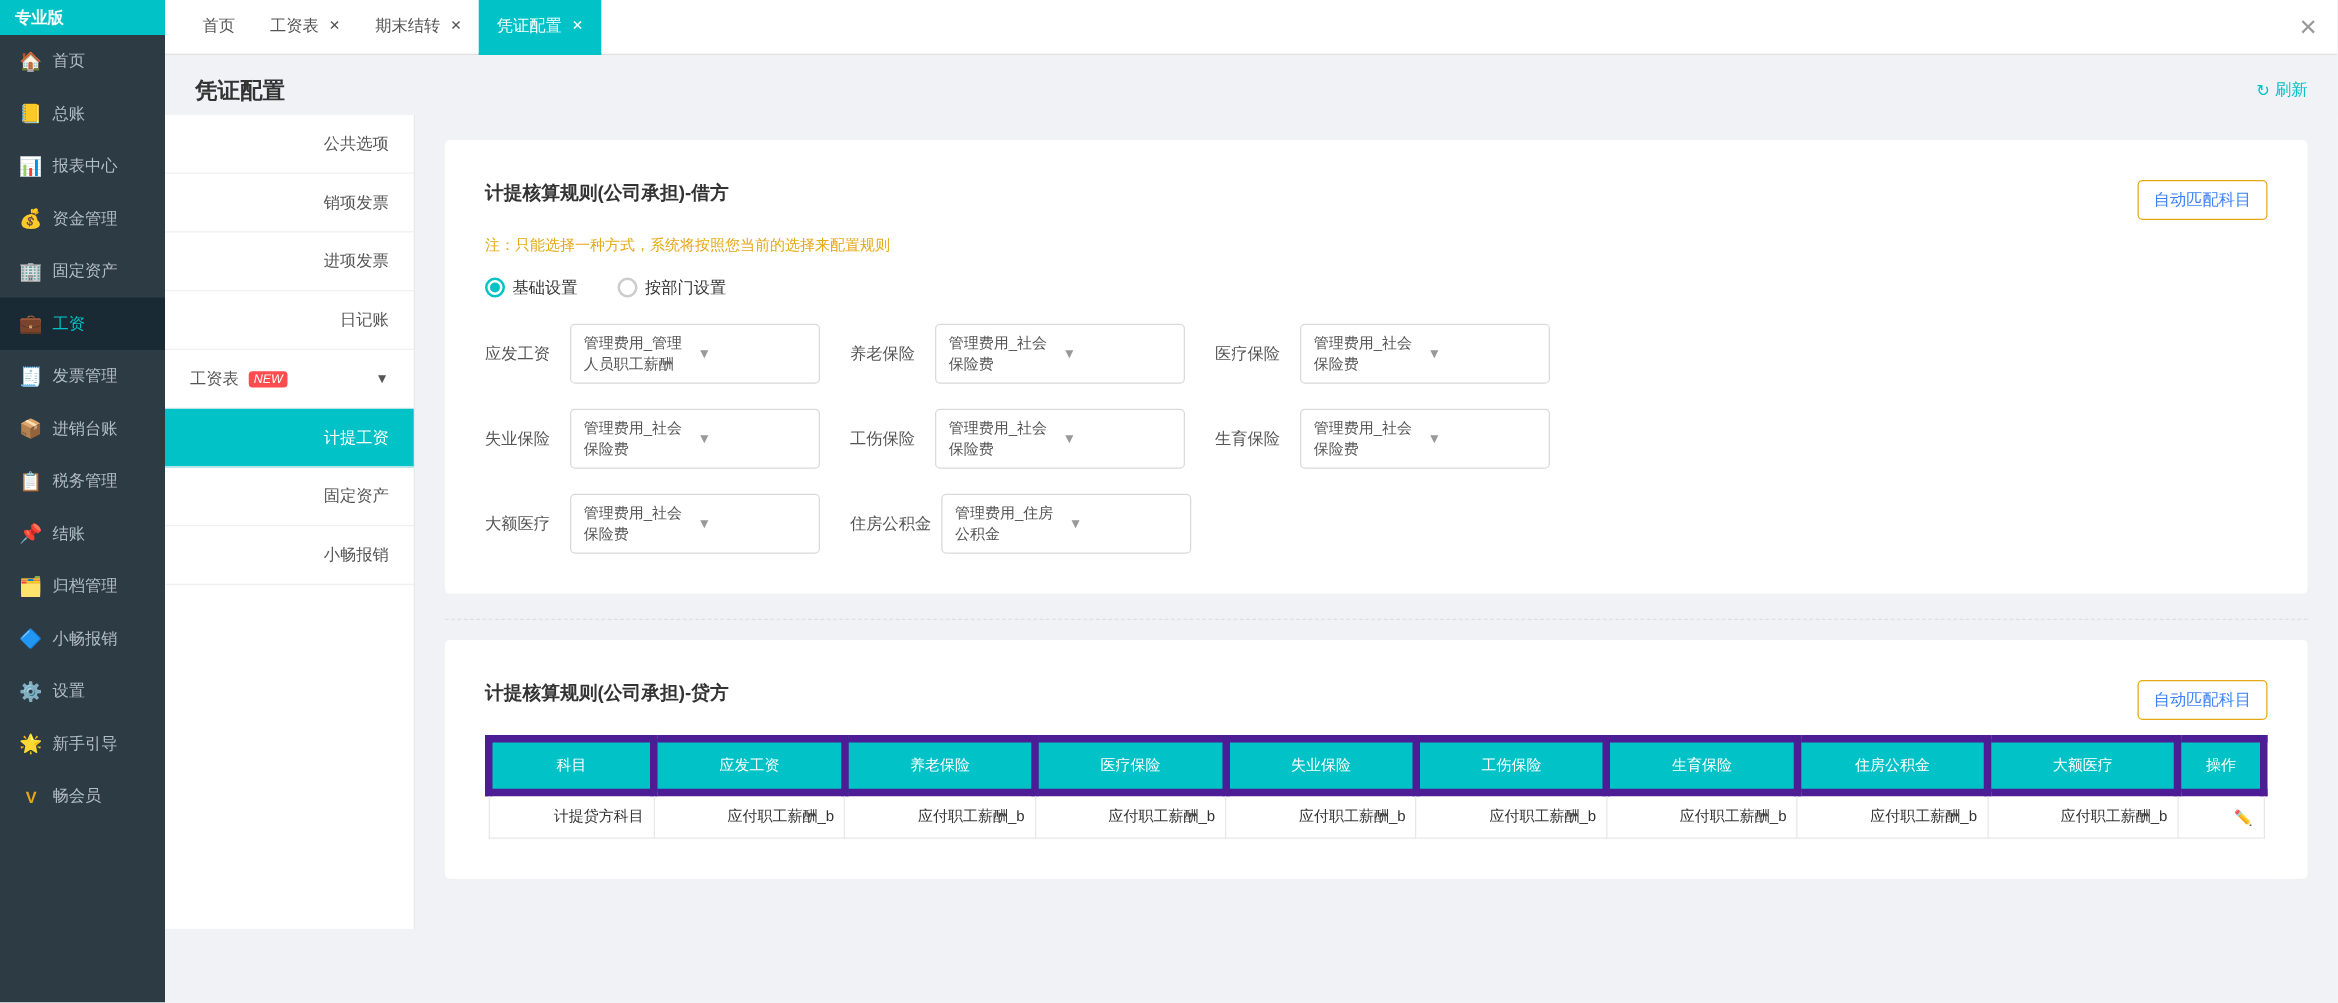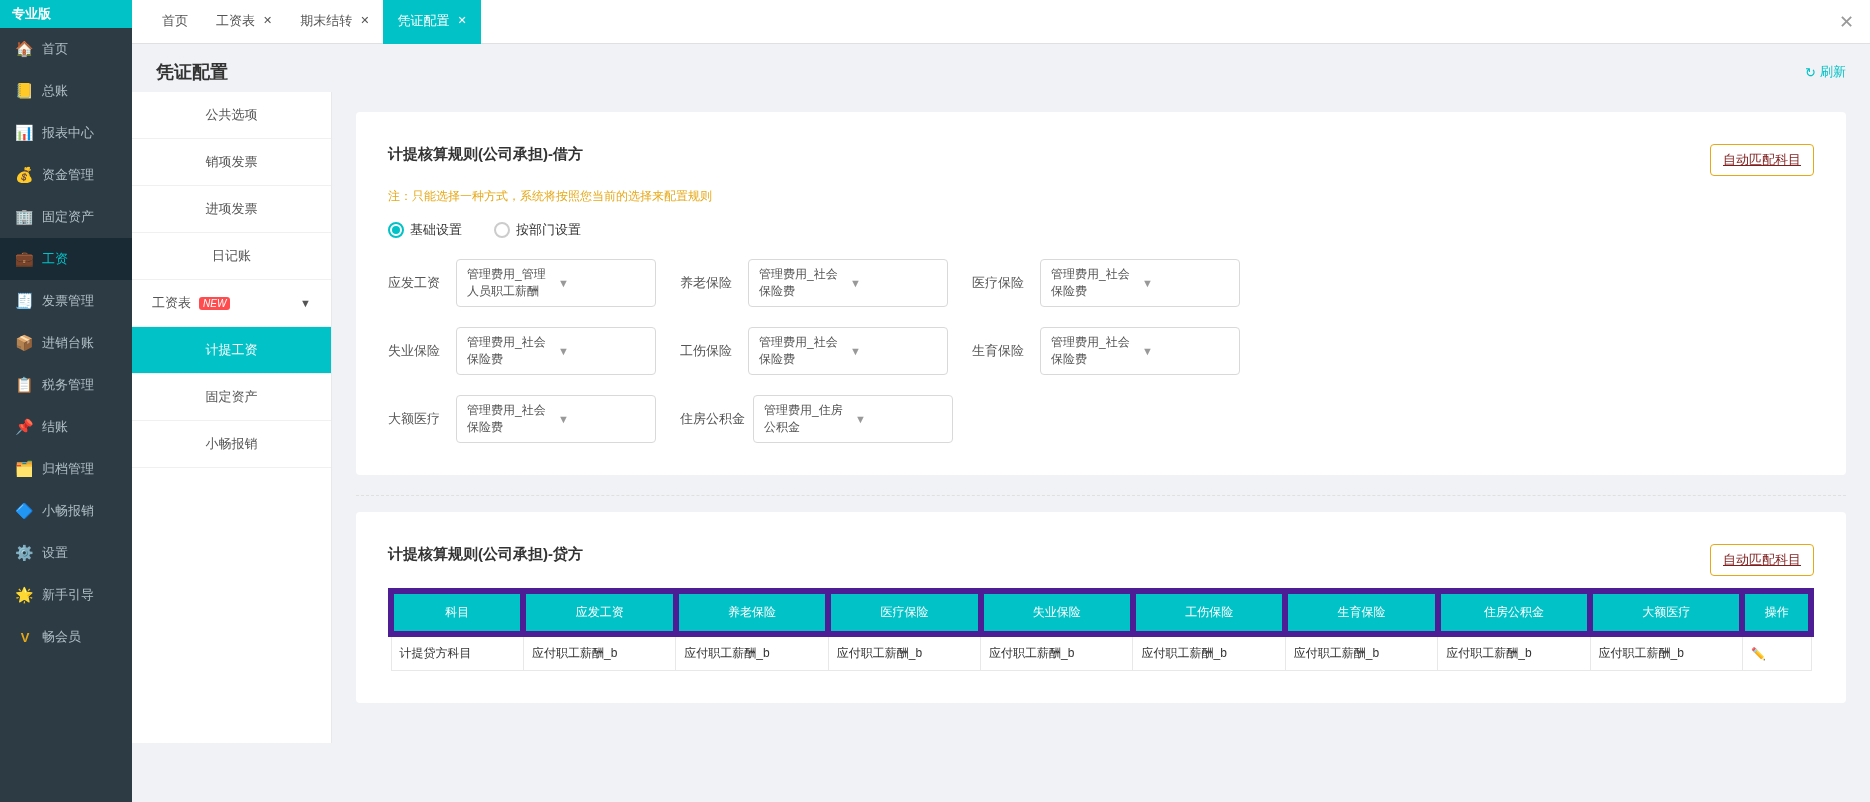--- a/index.html
+++ b/index.html
@@ -27,21 +27,21 @@
     
     .page-header { background: #f0f2f5; padding: 16px 24px 8px; display: flex; align-items: center; justify-content: space-between; }
     .page-title { font-size: 18px; font-weight: bold; color: #333; }
     .refresh-btn { color: #00c2c7; font-size: 13px; cursor: pointer; display: flex; align-items: center; gap: 4px; }
 
     
     .content-body { display: flex; gap: 0; }
 
     
     .left-menu { width: 200px; background: #fff; min-height: 600px; flex-shrink: 0; border-right: 1px solid #e8e8e8; }
-    .left-menu-item { padding: 14px 20px; cursor: pointer; font-size: 13px; color: #555; border-bottom: 1px solid #f0f0f0; display: flex; align-items: center; justify-content: center; }
+    .left-menu-item { padding: 14px 20px; cursor: pointer; font-size: 13px; color: #555; border-bottom: 1px solid #f0f0f0; display: flex; align-items: center; justify-content: flex-end; }
     .left-menu-item.active { background: #00c2c7; color: #fff; }
     .new-badge { background: #ff4d4f; color: #fff; font-size: 10px; padding: 1px 4px; border-radius: 3px; margin-left: 4px; font-style: italic; }
     .submenu-arrow { font-size: 11px; }
 
     
     .right-content { flex: 1; padding: 20px 24px; overflow: auto; }
 
     
     .section { background: #fff; padding: 32px; margin-bottom: 20px; border-radius: 4px; }
     .section-title { font-size: 15px; font-weight: bold; color: #333; margin-bottom: 12px; }
@@ -58,28 +58,28 @@
     
     .form-rows { display: flex; flex-direction: column; gap: 20px; }
     .form-row { display: flex; align-items: center; gap: 24px; }
     .form-item { display: flex; align-items: center; gap: 8px; }
     .form-label { font-size: 13px; color: #555; white-space: nowrap; min-width: 60px; }
     .form-select { display: flex; align-items: center; gap: 4px; border: 1px solid #d9d9d9; border-radius: 4px; padding: 6px 10px; min-width: 200px; cursor: pointer; background: #fff; font-size: 12px; color: #555; }
     .form-select span { flex: 1; }
     .form-select-arrow { color: #999; font-size: 11px; }
 
     
-    .auto-match-btn { border: 1px solid #e6a817; color: #7f1d1d; background: #fff; padding: 6px 12px; border-radius: 4px; cursor: pointer; font-size: 13px; white-space: nowrap; text-decoration: underline; }
+    .auto-match-btn { border: 1px solid #e6a817; color: #3b82f6; background: #fff; padding: 6px 12px; border-radius: 4px; cursor: pointer; font-size: 13px; white-space: nowrap; }
 
     
     .config-table { width: 100%; border-collapse: collapse; font-size: 12px; }
     .config-table thead tr { background: #00c2c7; color: #fff; }
     .config-table thead th { padding: 10px 8px; text-align: center; border: 6px solid #4c1d95; font-weight: normal; }
     .config-table tbody tr { background: #fff; }
-    .config-table tbody td { padding: 8px 8px; text-align: left; border: 1px solid #e8e8e8; color: #333; font-size: 12px; }
+    .config-table tbody td { padding: 8px 8px; text-align: right; border: 1px solid #e8e8e8; color: #333; font-size: 12px; }
 
     .divider { border: none; border-top: 1px dashed #e0e0e0; margin: 16px 0; }
   </style>
 </head>
 <body>
 
 <div class="sidebar">
   <div class="sidebar-header">专业版</div>
   <div>
     <div class="sidebar-item">

